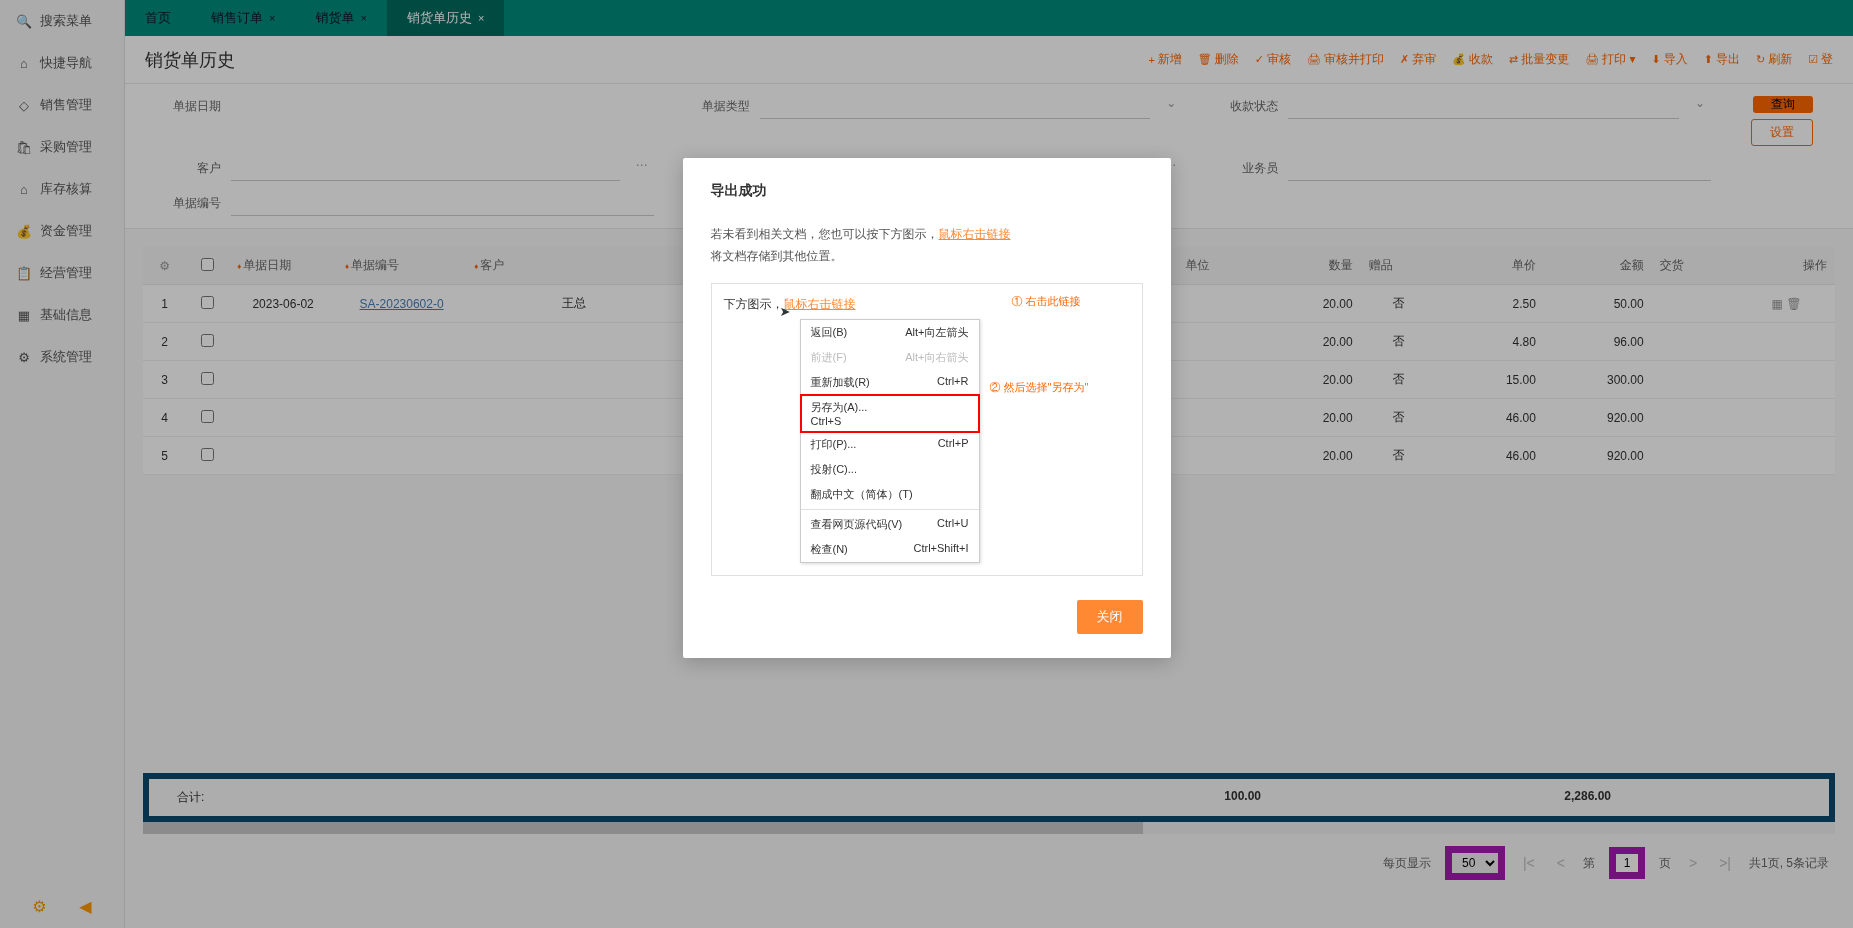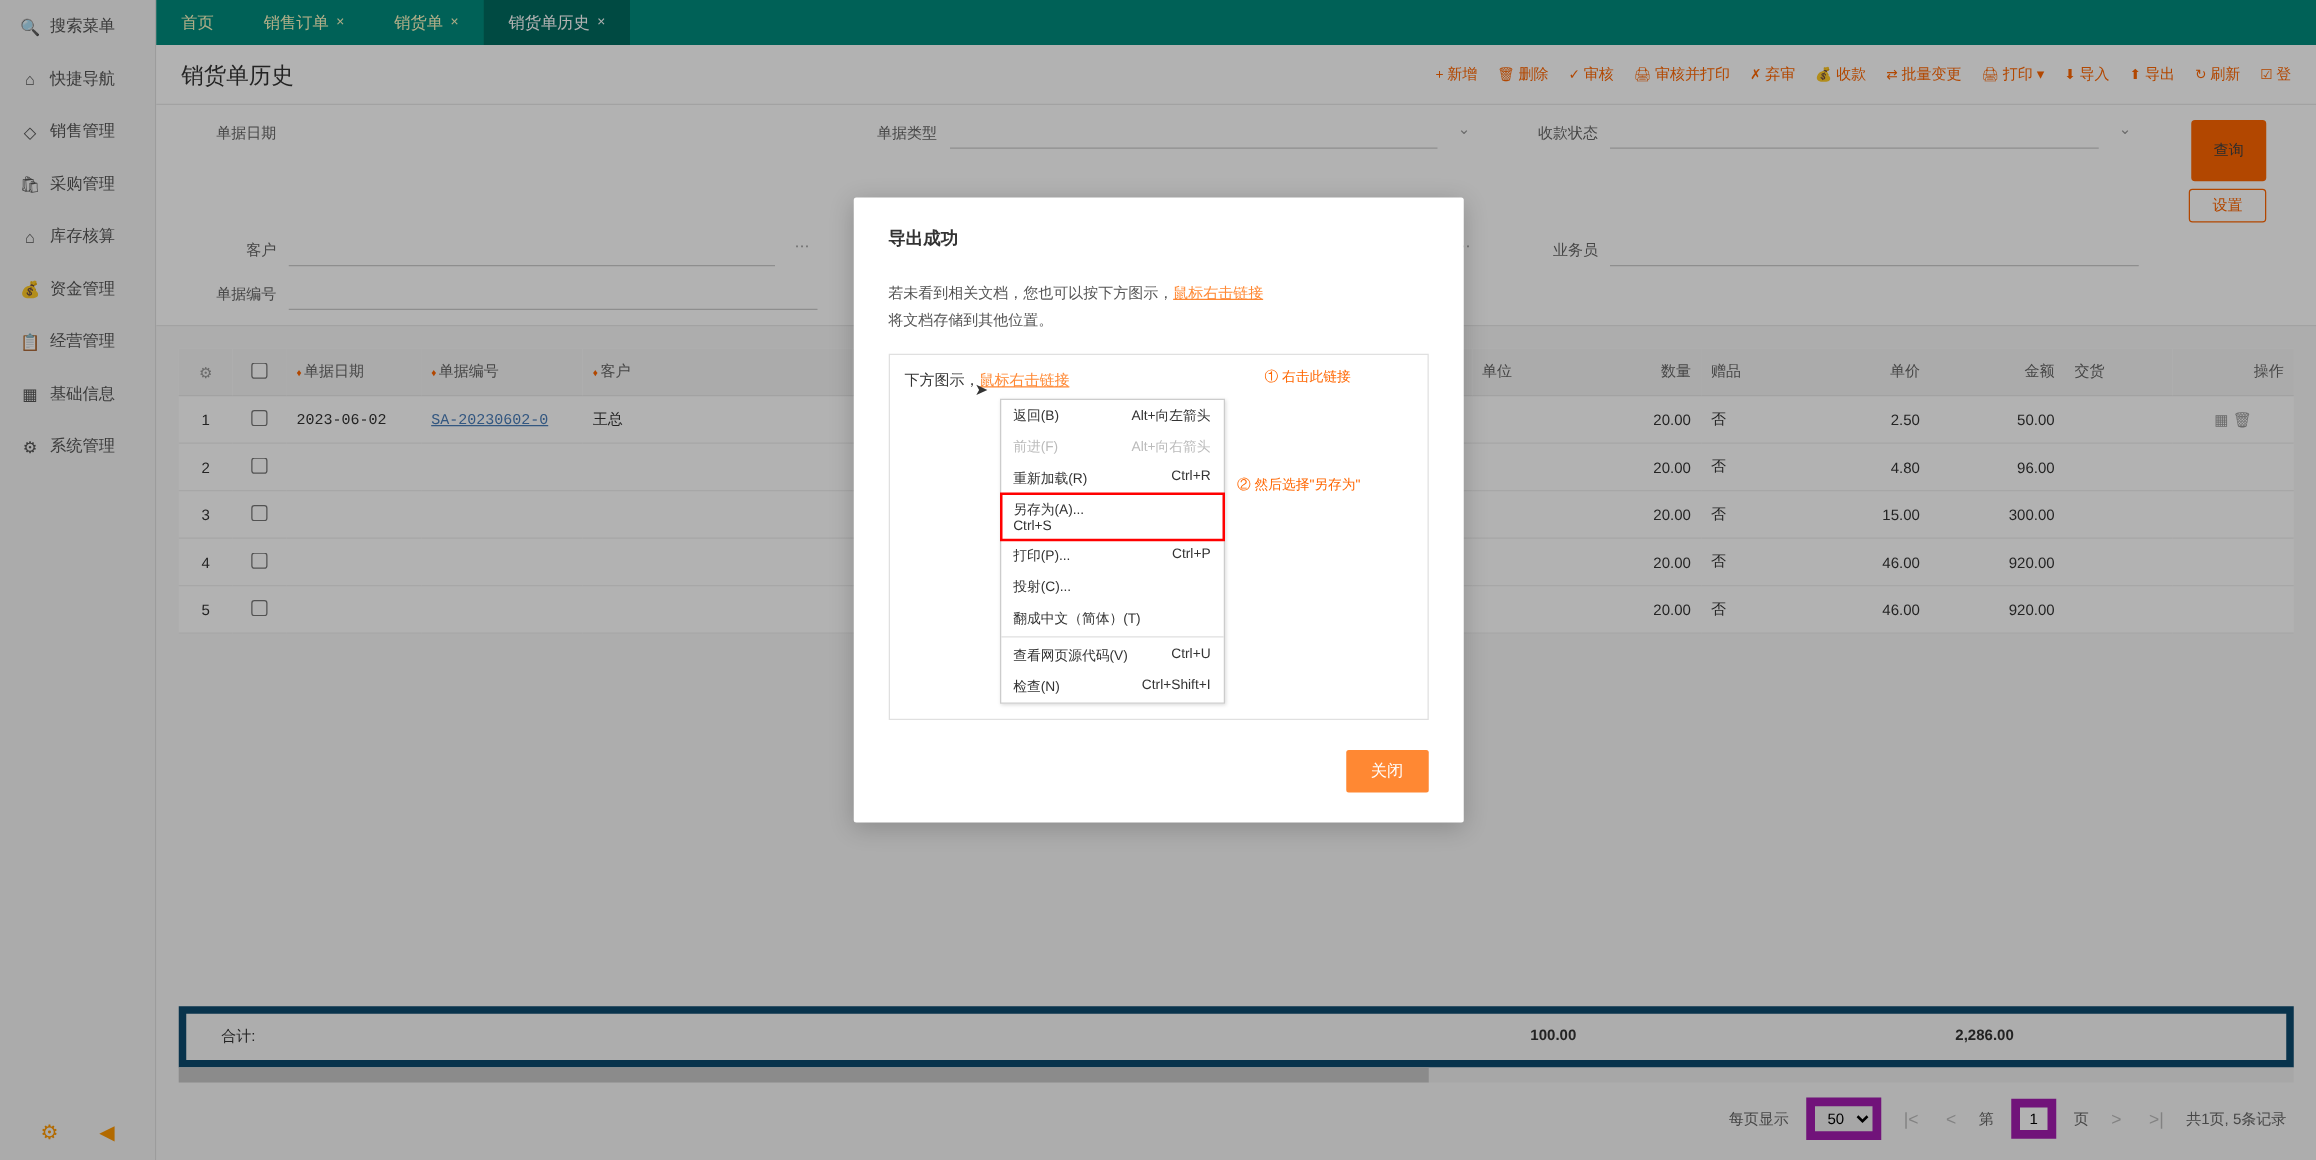--- a/index.html
+++ b/index.html
@@ -7,49 +7,49 @@
     
     .sidebar { position: absolute; left: 0; top: 0; width: 125px; height: 100%; background: #f5f5f5; border-right: 1px solid #e0e0e0; }
     .sidebar-item { display: flex; align-items: center; padding: 12px 16px; cursor: pointer; color: #555; font-size: 13px; }
     .sidebar-icon { width: 16px; height: 16px; margin-right: 8px; display: inline-flex; align-items: center; justify-content: center; }
     .sidebar-bottom { position: absolute; bottom: 12px; left: 0; width: 100%; display: flex; justify-content: space-around; padding: 0 16px; }
     .sidebar-bottom-icon { color: #ff9800; cursor: pointer; font-size: 16px; }
     
     .main { position: absolute; left: 125px; top: 0; right: 0; height: 100%; background: #f8f8f8; }
     
     .tabs { height: 36px; background: #008c7d; display: flex; align-items: stretch; }
-    .tab { padding: 0 20px; display: flex; align-items: center; color: #fef9c3; font-size: 13px; cursor: pointer; position: relative; }
+    .tab { padding: 0 20px; display: flex; align-items: center; color: #0f172a; font-size: 13px; cursor: pointer; position: relative; }
     .tab.active { background: #006b5f; color: #fff; }
     .tab-close { margin-left: 6px; font-size: 11px; cursor: pointer; }
     
     .page-header { height: 48px; display: flex; align-items: center; justify-content: space-between; padding: 0 20px; background: #fff; border-bottom: 1px solid #e8e8e8; }
     .page-title { font-size: 18px; color: #333; font-weight: normal; }
     .actions { display: flex; gap: 16px; align-items: center; }
     .action { color: #ff6600; font-size: 12px; cursor: pointer; display: flex; align-items: center; gap: 3px; }
     .action-icon { font-size: 11px; }
     
     .filters { background: #fff; padding: 12px 40px; display: grid; grid-template-columns: 1fr 1fr 1fr auto; gap: 12px 40px; border-bottom: 1px solid #e8e8e8; }
     .filter-block { display: flex; align-items: flex-start; gap: 10px; }
     .filter-label { min-width: 56px; text-align: right; color: #666; font-size: 12px; padding-top: 2px; }
     .date-ranges { display: flex; gap: 8px; align-items: center; flex-wrap: wrap; }
     .date-tag { padding: 1px 8px; border-radius: 10px; font-size: 12px; cursor: pointer; color: #666; }
     .date-tag.active { background: #ff9933; color: #fff; }
     .date-string { font-size: 12px; color: #888; margin-top: 4px; }
     .filter-input { flex: 1; border: none; border-bottom: 1px solid #ccc; padding: 4px 0; font-size: 12px; background: transparent; }
     .filter-dots { color: #999; cursor: pointer; padding: 0 6px; }
-    .btn-query { background: #ff6600; color: #404040; border: none; padding: 16px 18px; border-radius: 3px; cursor: pointer; font-size: 12px; }
+    .btn-query { background: #ff6600; color: #000000; border: none; padding: 0 18px; border-radius: 3px; cursor: pointer; font-size: 12px; }
     .btn-set { background: #fff; color: #ff6600; border: 1px solid #ff6600; padding: 4px 18px; border-radius: 3px; cursor: pointer; font-size: 12px; margin-top: 6px; }
     .filter-btns { display: flex; flex-direction: column; align-items: flex-end; }
     
     .table-wrap { margin: 18px; background: #fff; position: relative; }
     .table { width: 100%; border-collapse: collapse; table-layout: fixed; }
     .table th { background: #f5f5f5; padding: 10px 8px; text-align: left; font-weight: normal; font-size: 12px; color: #666; border-bottom: 1px solid #e8e8e8; position: relative; }
     .table th.num, .table td.num { text-align: right; }
     .table td { padding: 10px 8px; font-size: 12px; color: #333; text-align: center; border-bottom: 1px solid #f0f0f0; }
-    .table td.left { text-align: left; font-family: Liberation Mono, monospace; }
+    .table td.left { text-align: center; }
     .table td.num { text-align: right; }
     .sort-icon { color: #ff6600; font-size: 8px; margin-right: 2px; }
     .link { color: #4a7db8; cursor: pointer; text-decoration: underline; }
     .gear { color: #999; }
     .checkbox-cell input { cursor: pointer; }
     
     .totals { display: flex; margin: 0 18px; background: #f8f8f8; border: 6px solid #0c4a6e; padding: 10px 8px; font-size: 12px; }
     .totals-label { padding-left: 20px; width: 200px; }
     .totals-spacer { flex: 1; }
     .totals-val { width: 180px; text-align: right; padding-right: 40px; font-weight: bold; }

